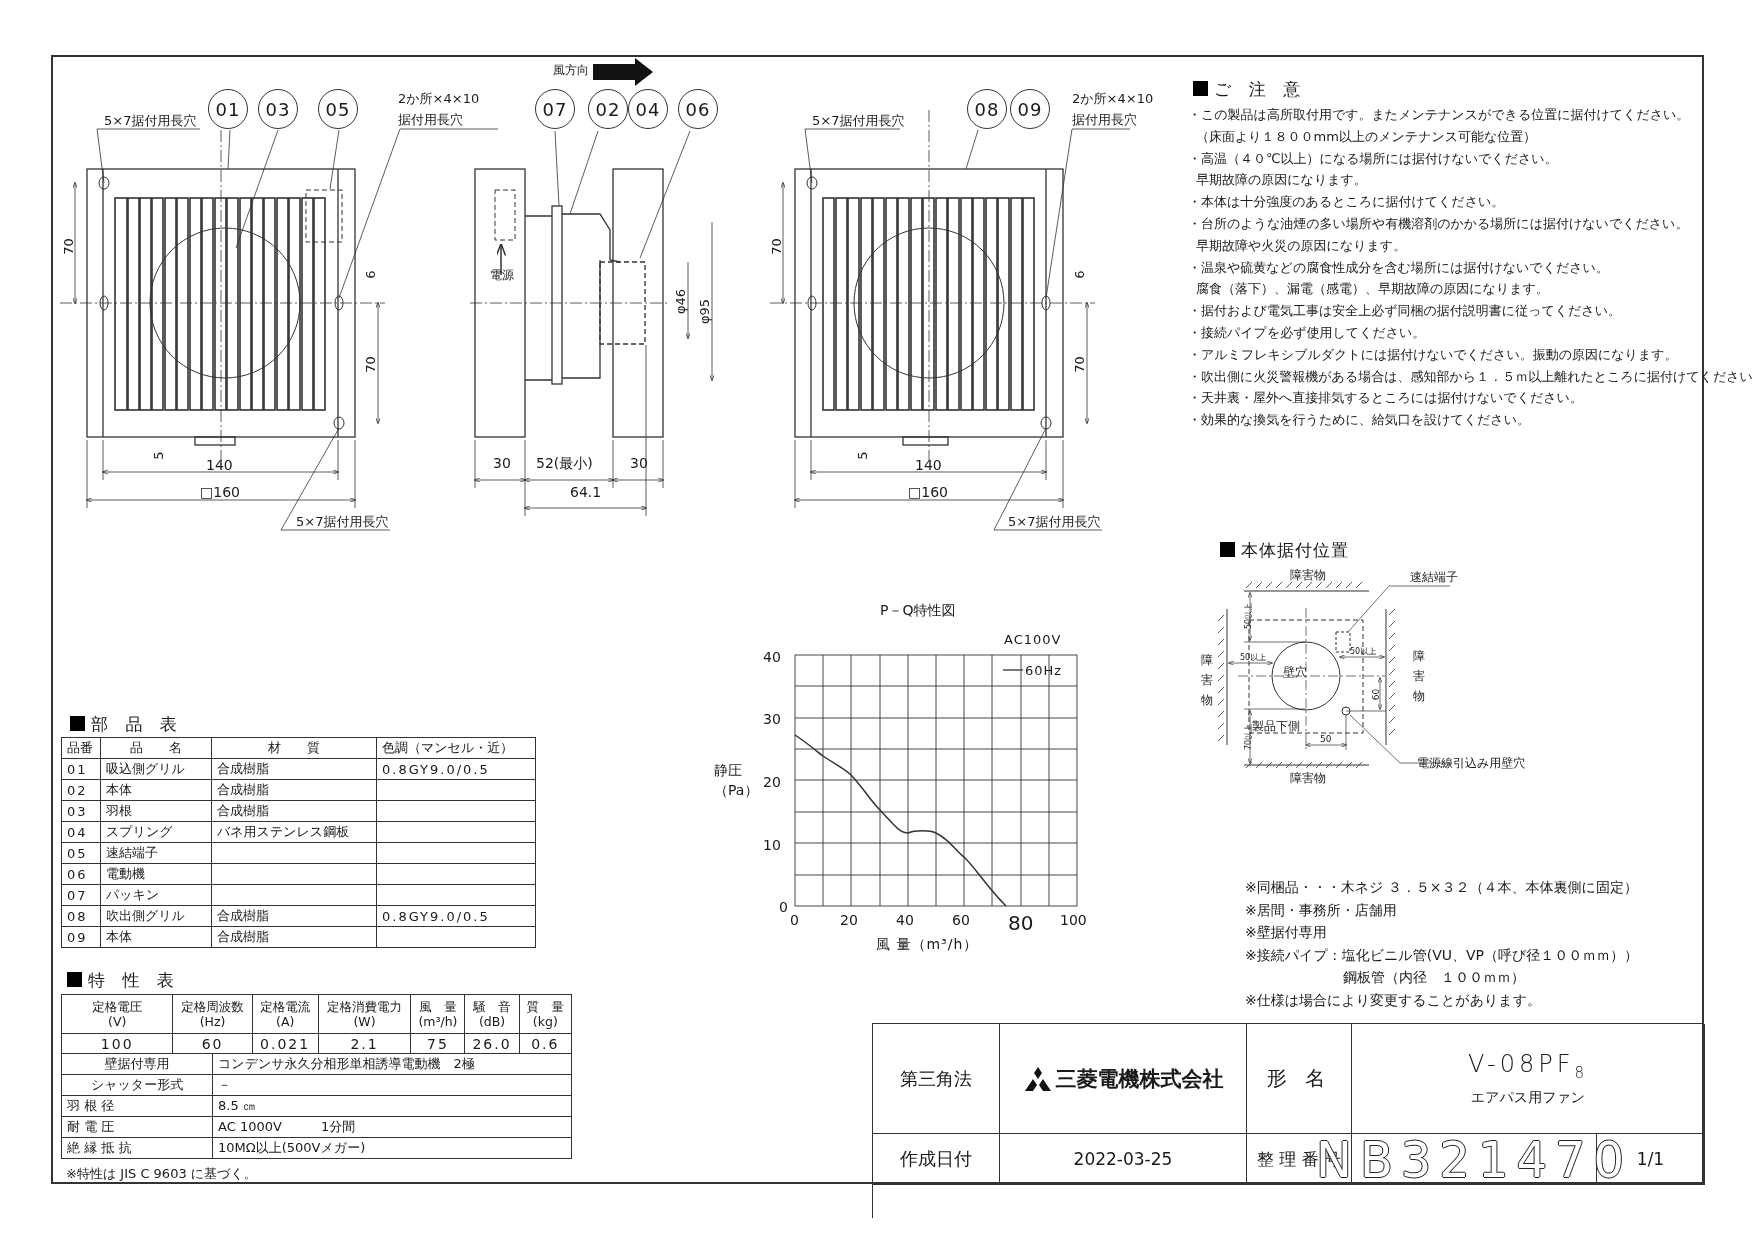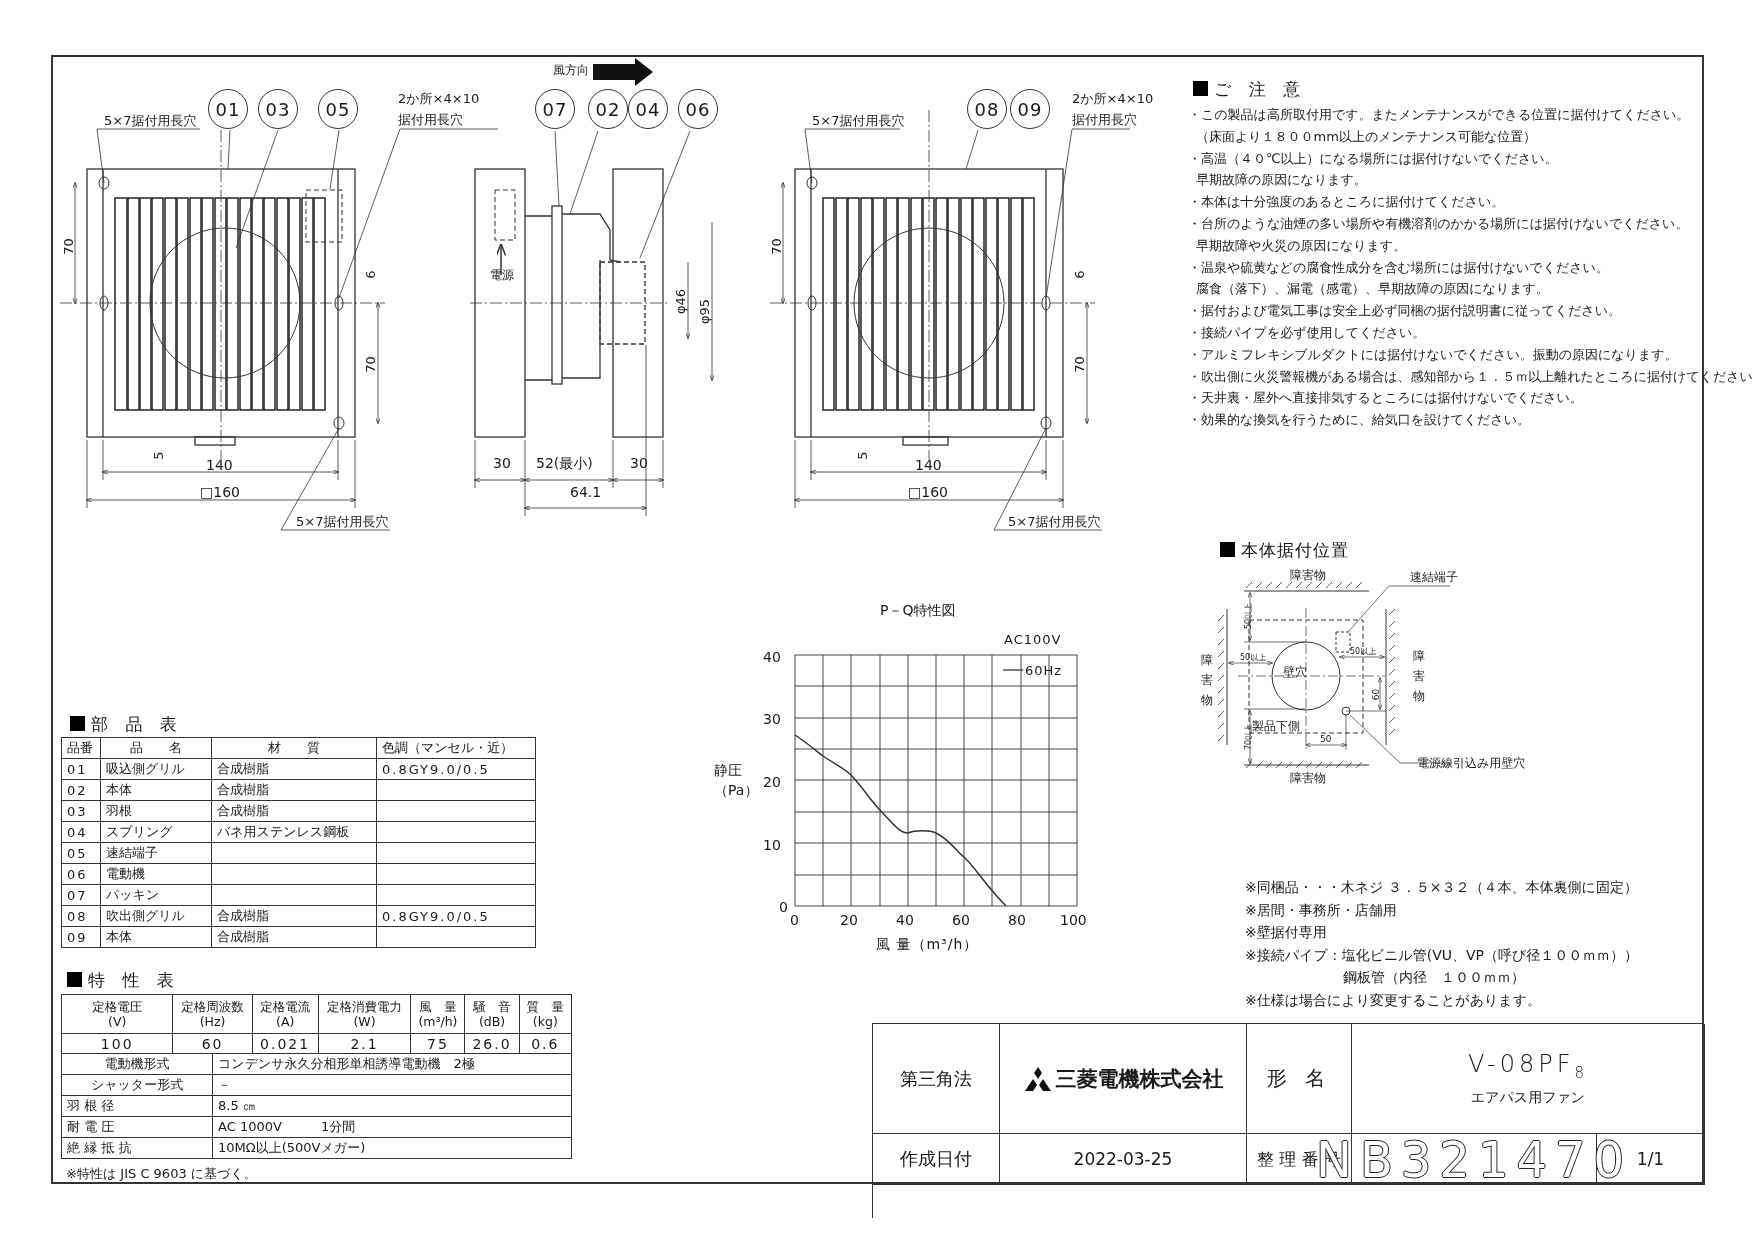--- a/index.html
+++ b/index.html
@@ -321,21 +321,21 @@
 <div class="txt" style="left:1025px;top:664px;font-size:13px;letter-spacing:1px;">60Hz</div>
 <div class="txt" style="left:763px;top:650px;font-size:14px;">40</div>
 <div class="txt" style="left:763px;top:712px;font-size:14px;">30</div>
 <div class="txt" style="left:763px;top:775px;font-size:14px;">20</div>
 <div class="txt" style="left:763px;top:838px;font-size:14px;">10</div>
 <div class="txt" style="left:779px;top:900px;font-size:14px;">0</div>
 <div class="txt" style="left:790px;top:913px;font-size:14px;">0</div>
 <div class="txt" style="left:840px;top:913px;font-size:14px;">20</div>
 <div class="txt" style="left:896px;top:913px;font-size:14px;">40</div>
 <div class="txt" style="left:952px;top:913px;font-size:14px;">60</div>
-<div class="txt" style="left:1008px;top:913px;font-size:14px;">80</div>
+<div class="txt" style="left:1008px;top:913px;font-size:20px;">80</div>
 <div class="txt" style="left:1060px;top:913px;font-size:14px;">100</div>
 <div class="txt" style="left:876px;top:937px;font-size:14px;letter-spacing:1px;">風 量（m³/h）</div>
 <div class="txt" style="left:714px;top:760px;font-size:14px;width:34px;white-space:normal;line-height:20px;">静圧（Pa）</div>
 
 <div class="sec-title" style="left:70px;top:713px;">
   <span class="sq"></span><span>部 品 表</span>
 </div>
 <table class="grid parts" style="left:61px;top:737px;">
   <tbody>
       <tr>
@@ -439,21 +439,21 @@
   <tr style="font-size:14px;letter-spacing:2px;">
     <td>100</td>
     <td colspan="2">60</td>
     <td>0.021</td>
     <td>2.1</td>
     <td>75</td>
     <td>26.0</td>
     <td>0.6</td>
   </tr>
   <tr class="wide">
-        <td colspan="2" style="text-align:center;">電動機形式</td>
+        <td colspan="2" style="text-align:center;">壁据付専用</td>
         <td colspan="6">コンデンサ永久分相形単相誘導電動機　2極</td>
       </tr>
   <tr class="wide">
         <td colspan="2" style="text-align:center;">シャッター形式</td>
         <td colspan="6">－</td>
       </tr>
   <tr class="wide">
         <td colspan="2">羽 根 径</td>
         <td colspan="6">8.5 ㎝</td>
       </tr>

